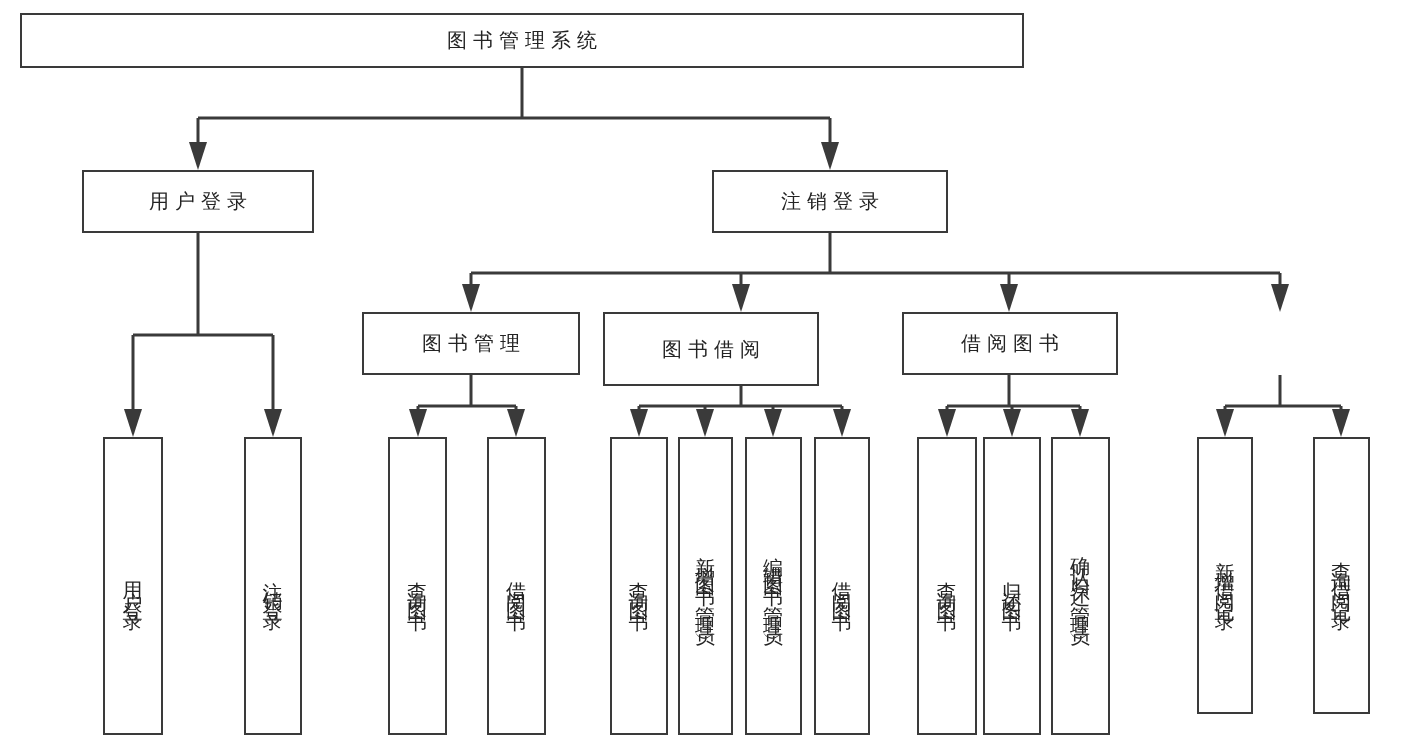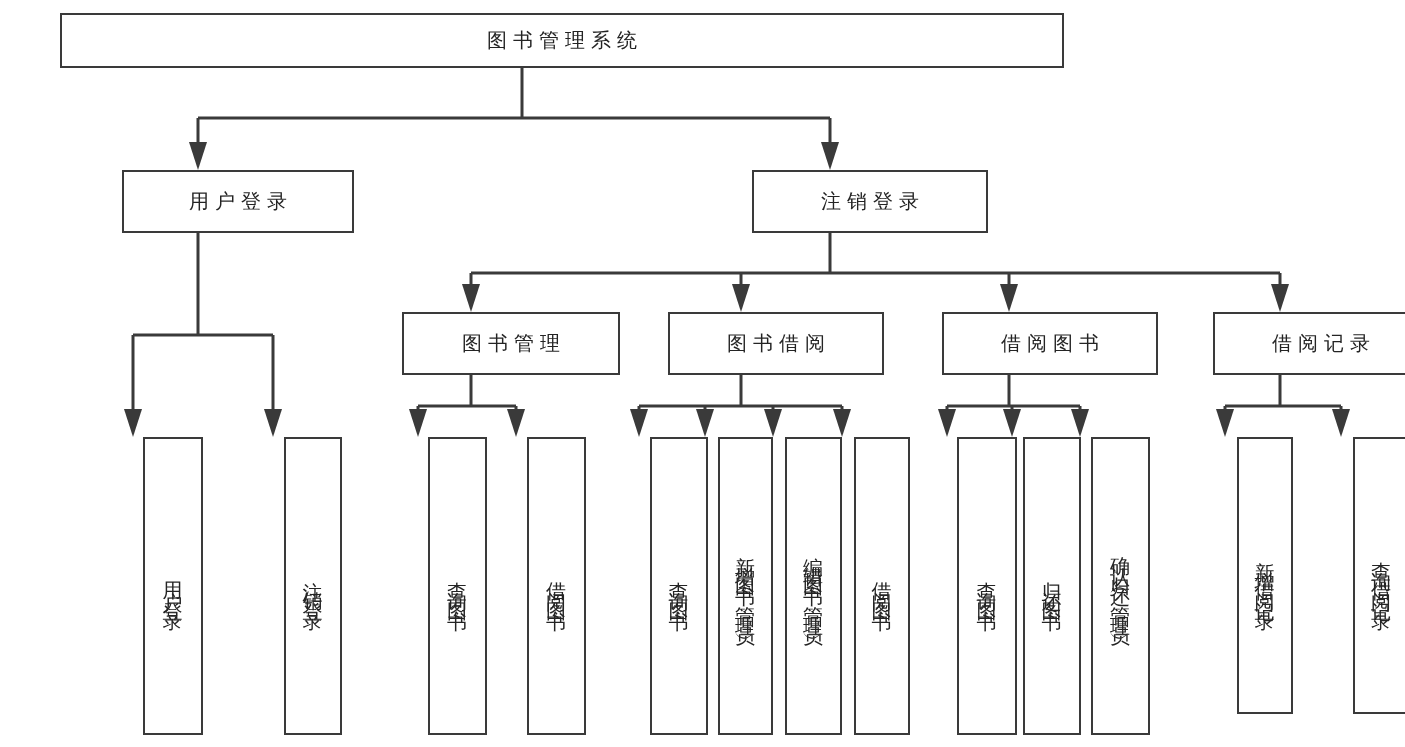--- a/index.html
+++ b/index.html
@@ -24,21 +24,20 @@
   }
   .node {
     position: absolute;
     box-sizing: border-box;
     background: #ffffff;
     border: 2.5px solid #3a3a3a;
     display: flex;
     align-items: center;
     justify-content: center;
     color: #242424;
-    margin-left: 40px;
   }
   .hlabel {
     font-size: 20px;
     letter-spacing: 6px;
     text-indent: 6px;
     white-space: nowrap;
   }
   .leaf .vlabel {
     writing-mode: vertical-rl;
     text-orientation: mixed;
@@ -133,28 +132,25 @@
   <div class="node" style="left:82px;top:170px;width:232px;height:63px">
     <span class="hlabel">用户登录</span>
   </div>
   <div class="node" style="left:712px;top:170px;width:236px;height:63px">
     <span class="hlabel">注销登录</span>
   </div>
 
   <div class="node" style="left:362px;top:312px;width:218px;height:63px">
     <span class="hlabel">图书管理</span>
   </div>
-  <div class="node" style="left:628px;top:312px;width:216px;height:63px">
+  <div class="node" style="left:603px;top:312px;width:216px;height:74px">
     <span class="hlabel">图书借阅</span>
   </div>
   <div class="node" style="left:902px;top:312px;width:216px;height:63px">
     <span class="hlabel">借阅图书</span>
-  </div>
-  <div class="node" style="left:1173px;top:312px;width:216px;height:63px">
-    <span class="hlabel">借阅记录</span>
   </div>
 
   <div class="node leaf" style="left:103px;top:437px;width:60px;height:298px">
     <span class="vlabel">用户登录</span>
   </div>
   <div class="node leaf" style="left:244px;top:437px;width:58px;height:298px">
     <span class="vlabel">注销登录</span>
   </div>
 
   <div class="node leaf" style="left:388px;top:437px;width:59px;height:298px">

